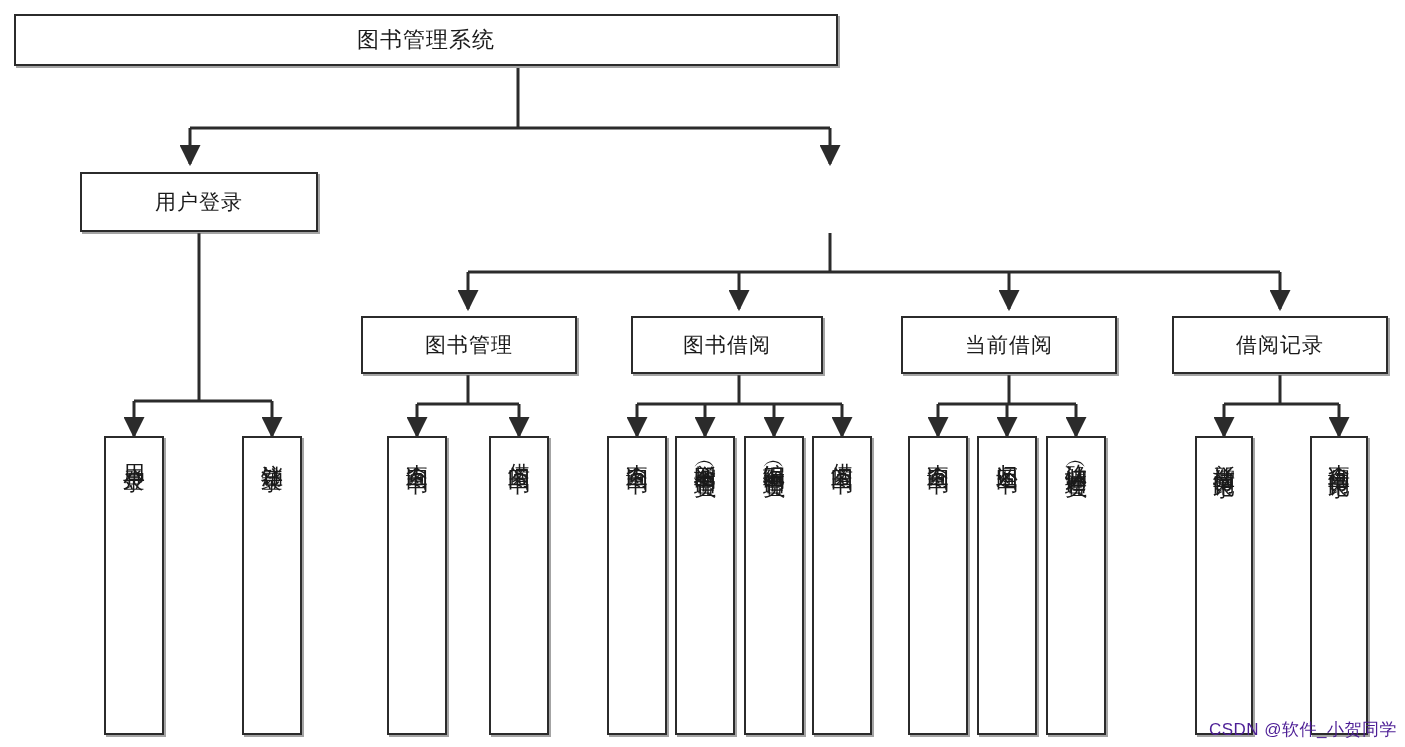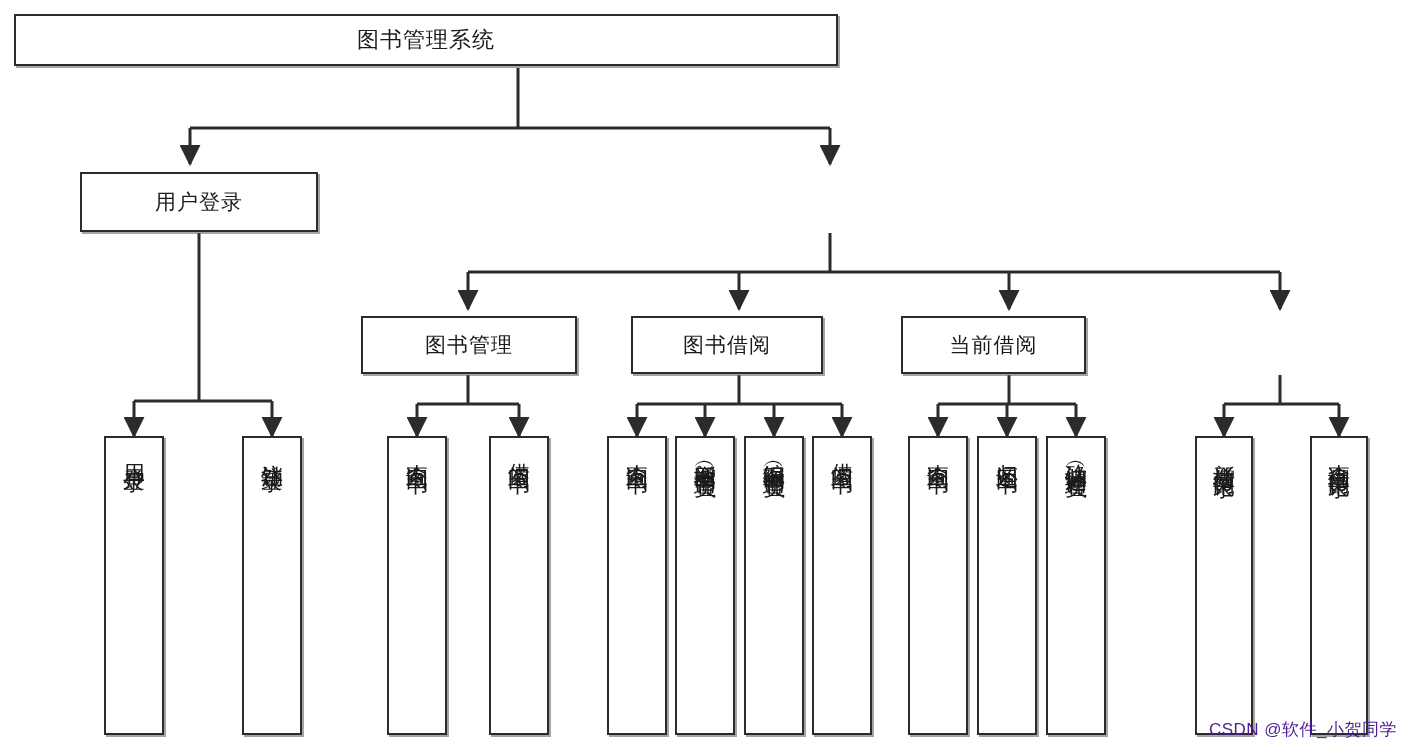--- a/index.html
+++ b/index.html
@@ -84,22 +84,25 @@
   <div class="node horiz" style="left:80px;top:172px;width:238px;height:60px;">
     <span class="lbl">用户登录</span>
   </div>
 
   <div class="node horiz" style="left:361px;top:316px;width:216px;height:58px;">
     <span class="lbl">图书管理</span>
   </div>
   <div class="node horiz" style="left:631px;top:316px;width:192px;height:58px;">
     <span class="lbl">图书借阅</span>
   </div>
-  <div class="node horiz" style="left:901px;top:316px;width:185px;height:58px;">
+  <div class="node horiz" style="left:901px;top:316px;width:216px;height:58px;">
     <span class="lbl">当前借阅</span>
+  </div>
+  <div class="node horiz" style="left:1172px;top:316px;width:216px;height:58px;">
+    <span class="lbl">借阅记录</span>
   </div>
 
   <div class="node vert" style="left:104px;top:436px;width:60px;height:299px;">
     <span class="lbl">用户登录</span>
   </div>
   <div class="node vert" style="left:242px;top:436px;width:60px;height:299px;">
     <span class="lbl">注销登录</span>
   </div>
 
   <div class="node vert" style="left:387px;top:436px;width:60px;height:299px;">

